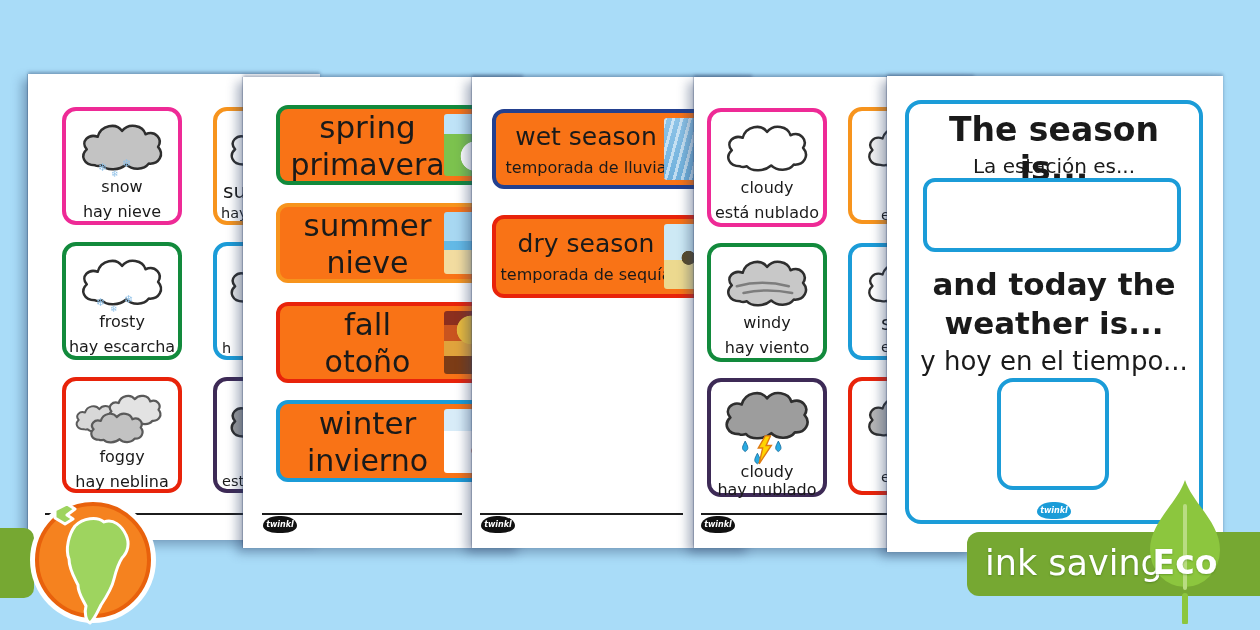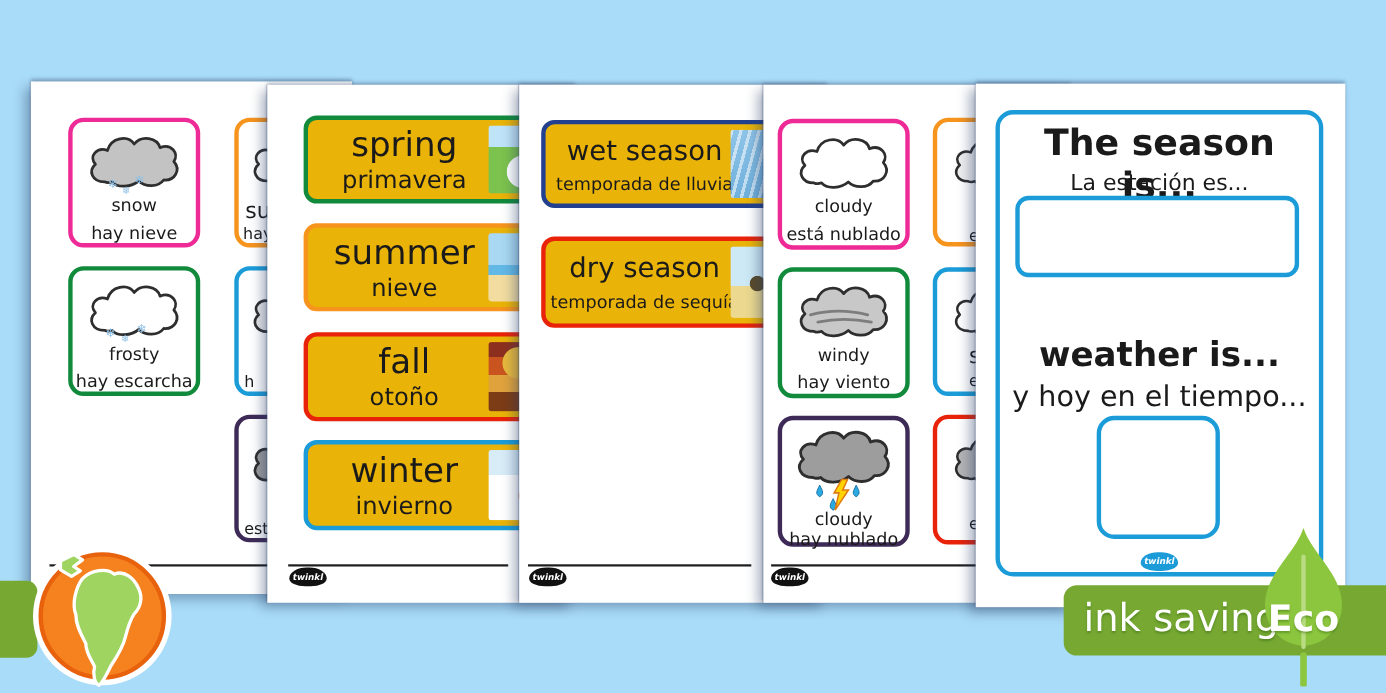--- a/index.html
+++ b/index.html
@@ -11,24 +11,24 @@
   .card{position:absolute;background:#fff;border:4px solid #333;border-radius:14px;box-sizing:border-box;}
   .card .icon{position:absolute;left:50%;transform:translateX(-50%);top:9px;}
   .card .en,.card .es{position:absolute;width:100%;text-align:center;}
   .card .en{top:66px;font-size:16px;}
   .card .es{top:91px;font-size:16px;}
   .flake{position:absolute;color:#8fc1e8;font-size:11px;}
   
   .frag .fen,.frag .fes{position:absolute;font-size:20px;}
   .frag .fes{font-size:14.5px;}
   
-  .wcard{position:absolute;background:#eab308;border:4px solid #333;border-radius:12px;box-sizing:border-box;}
+  .wcard{position:absolute;background:#f97316;border:4px solid #333;border-radius:12px;box-sizing:border-box;}
   .wtxt{position:absolute;left:0;top:0;bottom:0;display:flex;flex-direction:column;align-items:center;justify-content:center;}
   .en2{font-size:31px;}
-  .es2{font-size:22px;margin-top:2px;}
+  .es2{font-size:30px;margin-top:2px;}
   .en3{font-size:25px;}
   .es3{font-size:16px;margin-top:7px;}
   .pic{position:absolute;top:5px;bottom:5px;border-radius:3px;}
   
   .b-pink{border-color:#ee2a96;} .b-green{border-color:#128a3c;} .b-red{border-color:#e8230a;}
   .b-orange{border-color:#f7941d;} .b-blue{border-color:#1b9cd8;} .b-navy{border-color:#23408f;}
   .b-purple{border-color:#3d2a56;}
   
   .fline{position:absolute;height:2px;background:#1c1c1c;}
   .twk{position:absolute;width:34px;height:17px;background:#111;color:#fff;
@@ -86,20 +86,31 @@
           <use href="#cloudP" fill="#ffffff" stroke="#2e2e2e" stroke-width="3" stroke-linejoin="round"></use>
         </svg>
     </span>
     <span class="flake" style="left:30px;top:50px">❄</span>
     <span class="flake" style="left:58px;top:47px">❄</span>
     <span class="flake" style="left:44px;top:58px;font-size:9px">❄</span>
     <div class="en">frosty</div>
     <div class="es">hay escarcha</div>
   </div>
 
+  <div class="card b-red" style="left:34px;top:303px;width:120px;height:116px">
+    <span class="icon">
+      <svg width="100" height="54" viewBox="0 0 112 60">
+        <use href="#cloudP" transform="translate(2,14) scale(0.55)" fill="#d8d8d8" stroke="#5a5a5a" stroke-width="4" stroke-linejoin="round"></use>
+        <use href="#cloudP" transform="translate(38,2) scale(0.62)" fill="#e3e3e3" stroke="#5a5a5a" stroke-width="4" stroke-linejoin="round"></use>
+        <use href="#cloudP" transform="translate(18,22) scale(0.62)" fill="#c2c2c2" stroke="#5a5a5a" stroke-width="4" stroke-linejoin="round"></use>
+      </svg>
+    </span>
+    <div class="en">foggy</div>
+    <div class="es">hay neblina</div>
+  </div>
 
   <div class="card frag b-orange" style="left:185px;top:33px;width:150px;height:118px">
     <span style="position:absolute;left:8px;top:10px">
       <svg width="88" height="50" viewBox="0 0 104 62">
           <use href="#cloudP" fill="#ffffff" stroke="#2e2e2e" stroke-width="3" stroke-linejoin="round"></use>
         </svg>
     </span>
     <div class="fen" style="left:6px;top:68px">su</div>
     <div class="fes" style="left:4px;top:94px">hay</div>
   </div>
@@ -248,20 +259,21 @@
 
   <div class="fline" style="left:7px;top:436px;width:200px"></div>
   <div class="twk" style="left:7px;top:439px">twinkl</div>
 </div>
 
 <div class="page" style="left:887px;top:76px;width:336px;height:476px;z-index:5">
   <div class="p5frame">
     <div class="t t-es" style="top:50px">La estación es...</div>
     <div class="t t-big" style="top:6px">The season is...</div>
     <div class="abox" style="left:14px;top:74px;width:258px;height:74px"></div>
+    <div class="t t-med" style="top:162px">and today the</div>
     <div class="t t-med" style="top:201px">weather is...</div>
     <div class="t t-es2" style="top:242px">y hoy en el tiempo...</div>
     <div class="abox" style="left:88px;top:274px;width:112px;height:112px;border-radius:16px"></div>
     <div class="twk blue" style="left:50%;margin-left:-17px;top:398px">twinkl</div>
   </div>
 </div>
 
 <div class="gtab"></div>
 
 <div class="circle">

